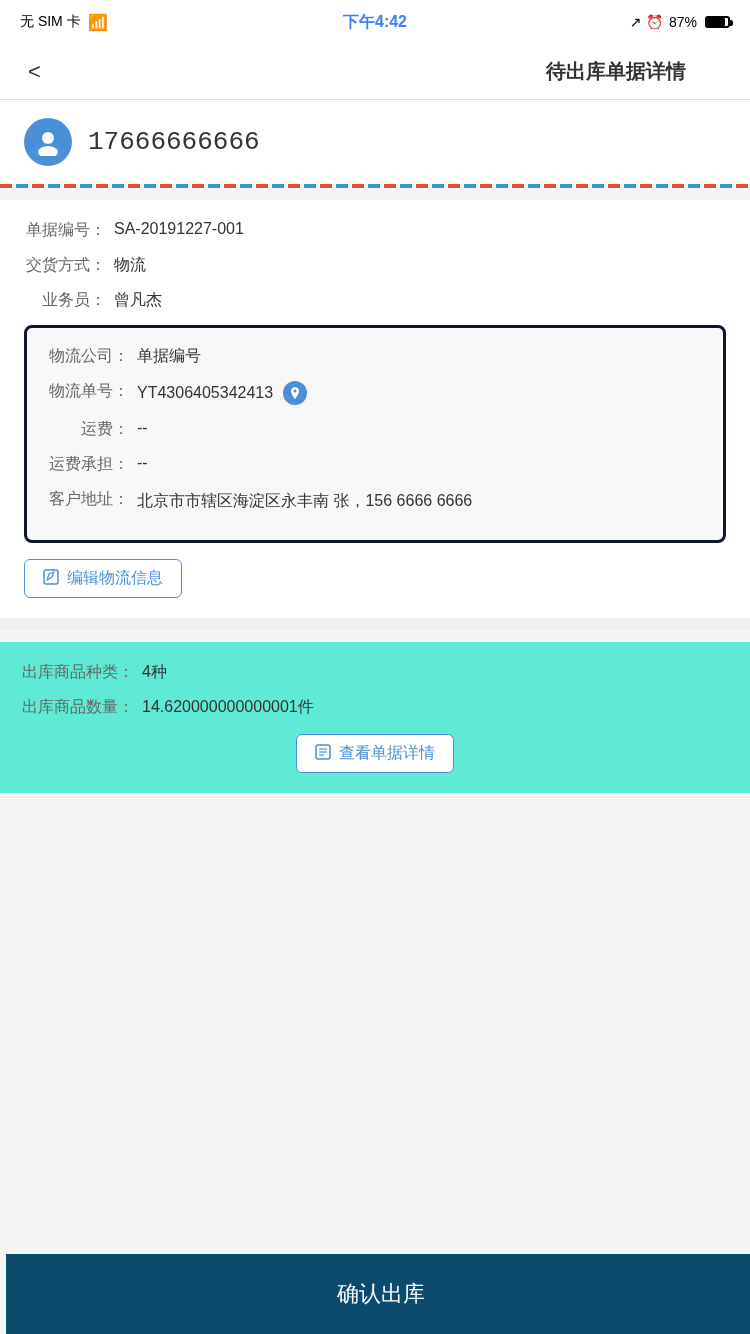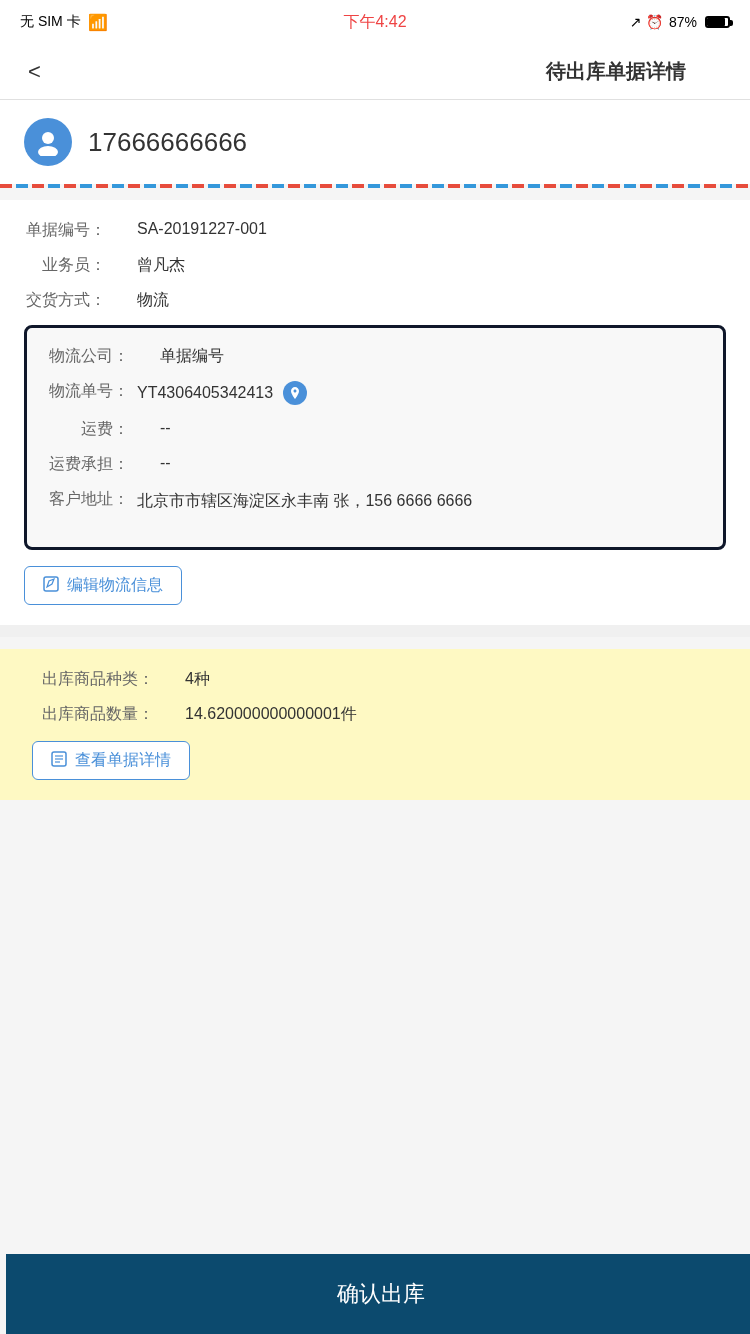--- a/index.html
+++ b/index.html
@@ -26,22 +26,22 @@
     }
     .status-left {
       display: flex;
       align-items: center;
       gap: 8px;
       font-size: 14px;
       color: #000;
     }
     .status-center {
       font-size: 16px;
-      font-weight: 400;
-      color: #ef4444;
+      font-weight: 700;
+      color: #3b82f6;
       position: absolute;
       left: 50%;
       transform: translateX(-50%);
     }
     .status-right {
       display: flex;
       align-items: center;
       gap: 5px;
       font-size: 14px;
       color: #000;
@@ -126,46 +126,46 @@
       align-items: center;
       justify-content: center;
       color: #fff;
       font-size: 24px;
       flex-shrink: 0;
     }
     .customer-phone {
       font-size: 26px;
       font-weight: 500;
       color: #333;
+      font-family: Liberation Mono, monospace;
     }
 
     
     .info-section {
       background: #fff;
       margin-top: 12px;
       padding: 20px 24px;
     }
     .info-row {
       display: flex;
       align-items: flex-start;
       margin-bottom: 14px;
       font-size: 16px;
     }
-    .info-row:last-child { margin-bottom: 16px; }
+    .info-row:last-child { margin-bottom: 9px; }
     .info-label {
       color: #666;
       min-width: 90px;
       text-align: right;
       flex-shrink: 0;
       padding-right: 8px;
     }
     .info-value {
       color: #333;
       flex: 1;
-      margin-left: 23px;
     }
 
     
     .logistics-card {
       background: #f8f8f8;
       border: 3px solid #0f172a;
       border-radius: 8px;
       padding: 18px 20px;
       margin-top: 12px;
     }
@@ -210,29 +210,29 @@
       font-size: 16px;
       display: flex;
       align-items: center;
       gap: 8px;
       background: #fff;
       cursor: pointer;
     }
 
     
     .goods-section {
-      background: #fef9c3;
+      background: #5eead4;
       margin-top: 12px;
-      padding: 20px 32px;
+      padding: 20px 12px;
     }
 
     
     .view-btn-row {
       display: flex;
-      justify-content: flex-start;
+      justify-content: center;
       margin-top: 16px;
     }
     .view-btn {
       border: 1px solid #4a90d9;
       border-radius: 6px;
       padding: 8px 18px;
       color: #4a90d9;
       font-size: 16px;
       display: flex;
       align-items: center;
@@ -309,26 +309,26 @@
   </div>
 
   <div class="dashed-line"></div>
 
   <div class="info-section">
     <div class="info-row">
       <span class="info-label">单据编号：</span>
       <span class="info-value">SA-20191227-001</span>
     </div>
     <div class="info-row">
+      <span class="info-label">交货方式：</span>
+      <span class="info-value">物流</span>
+    </div>
+    <div class="info-row">
       <span class="info-label">业务员：</span>
       <span class="info-value">曾凡杰</span>
-    </div>
-    <div class="info-row">
-      <span class="info-label">交货方式：</span>
-      <span class="info-value">物流</span>
     </div>
 
     <div class="logistics-card">
       <div class="info-row">
         <span class="info-label">物流公司：</span>
         <span class="info-value">单据编号</span>
       </div>
       <div class="info-row">
         <span class="info-label">物流单号：</span>
         <div class="tracking-value">

